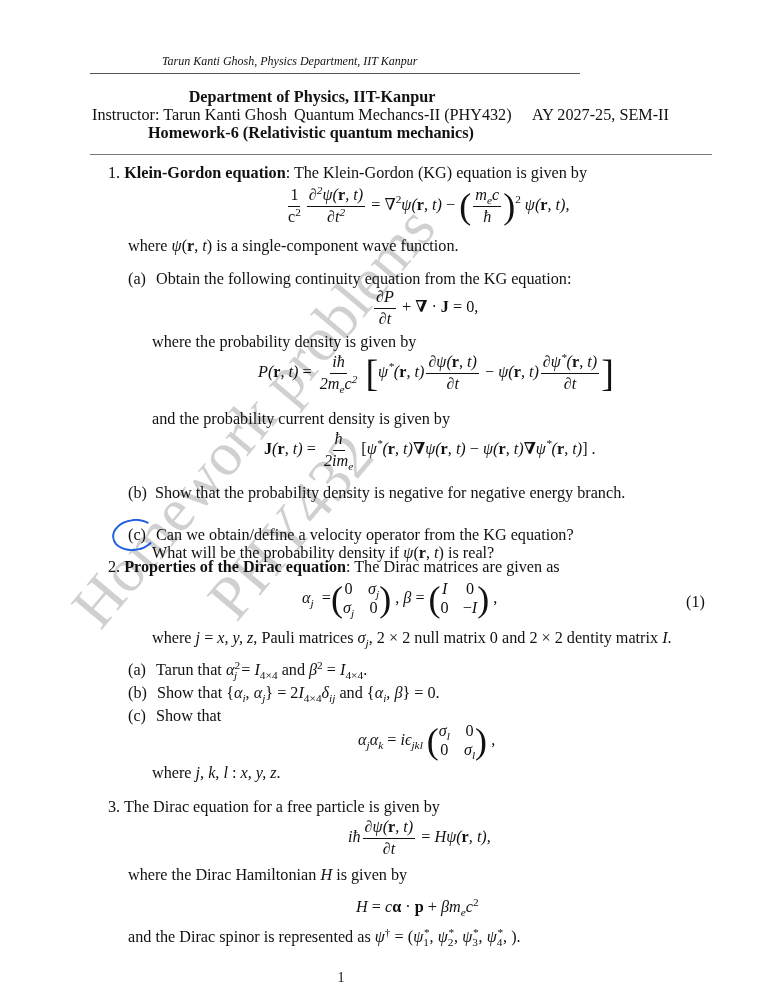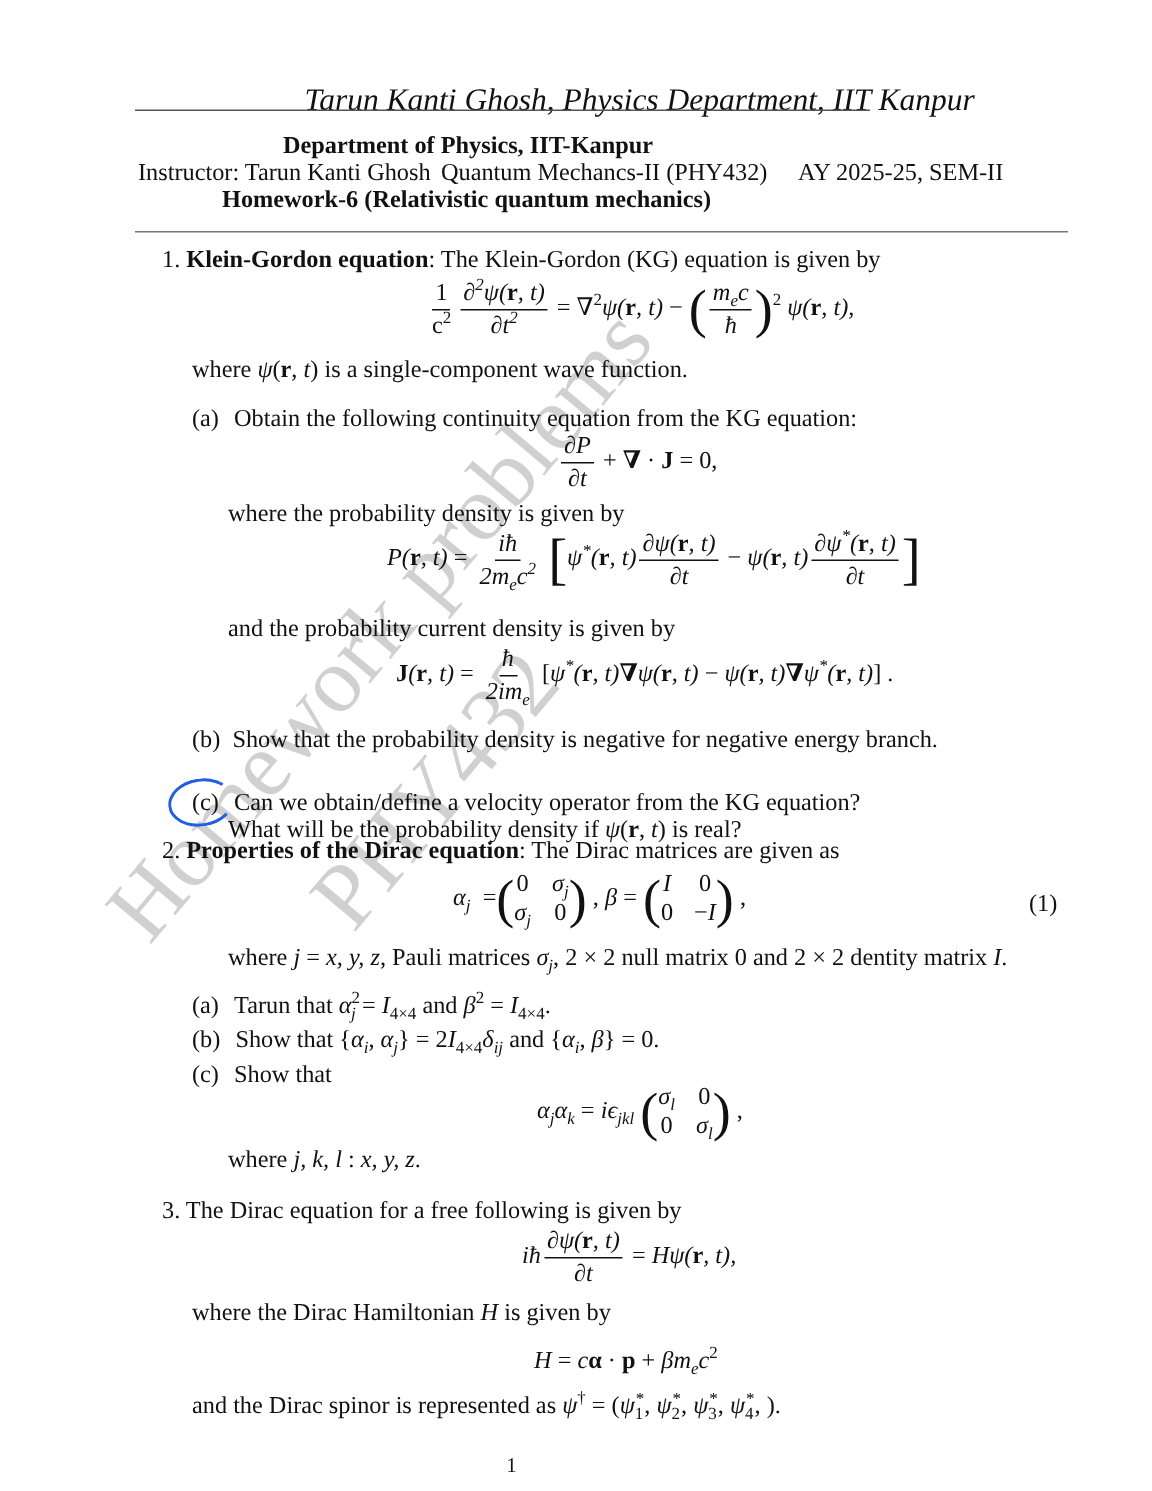--- a/index.html
+++ b/index.html
@@ -32,27 +32,27 @@
     position: absolute; border: 2.5px solid #1f5fe0; border-radius: 50%;
     border-right-color: transparent;
   }
 </style>
 </head>
 <body>
 
 <div class="watermark" style="left:112px; top:570px; font-size:62px; transform: rotate(-50deg);">Homework problems</div>
 <div class="watermark" style="left:248px; top:562px; font-size:62px; transform: rotate(-50deg);">PHY432</div>
 
-<div class="abs txt it" style="left:162px; top:54px; font-size:21px;margin-left:41px;">Tarun Kanti Ghosh, Physics Department, IIT Kanpur</div>
+<div class="abs txt it" style="left:162px; top:54px; font-size:12px;">Tarun Kanti Ghosh, Physics Department, IIT Kanpur</div>
 <div class="rule" style="left:90px; top:73px; width:490px;"></div>
 
 <div class="abs txt b" style="left:0; width:624px; text-align:center; top:88px;">Department of Physics, IIT-Kanpur</div>
 <div class="abs txt" style="left:92px; top:106px;">Instructor: Tarun Kanti Ghosh</div>
 <div class="abs txt" style="left:294px; top:106px;text-align:right;">Quantum Mechancs-II (PHY432)</div>
-<div class="abs txt" style="left:532px; top:106px;">AY 2025-25, SEM-II</div>
+<div class="abs txt" style="left:532px; top:106px;">AY 2027-25, SEM-II</div>
 <div class="abs txt b" style="left:0; width:622px; text-align:center; top:124px;">Homework-6 (Relativistic quantum mechanics)</div>
 <div class="rule" style="left:90px; top:154px; width:622px; background:#777;"></div>
 
 <div class="abs txt" style="left:108px; top:164px;">
   <span>1.</span>
   <span class="b">Klein-Gordon equation</span><span>: The Klein-Gordon (KG) equation is given by</span>
 </div>
 
 <div class="abs math" style="left:284px; top:186px;">
   <span class="frac up">
@@ -177,21 +177,21 @@
       <span>σ<sub>l</sub></span>
     </span><span class="paren">)</span><span class="up"> ,</span>
 </div>
 
 <div class="abs txt" style="left:152px; top:764px;">
   <span>where </span><span class="it">j, k, l</span> : <span class="it">x, y, z</span>.
 </div>
 
 <div class="abs txt" style="left:108px; top:798px;">
   <span>3.</span>
-  <span>The Dirac equation for a free following is given by</span>
+  <span>The Dirac equation for a free particle is given by</span>
 </div>
 
 <div class="abs math" style="left:348px; top:818px;">
   iħ<span class="frac">
       <span class="num">∂ψ(<span class="bf">r</span>, t)</span>
       <span class="den">∂t</span>
     </span><span class="up"> = </span>Hψ(<span class="bf">r</span>, t),
 </div>
 
 <div class="abs txt" style="left:128px; top:866px;">

